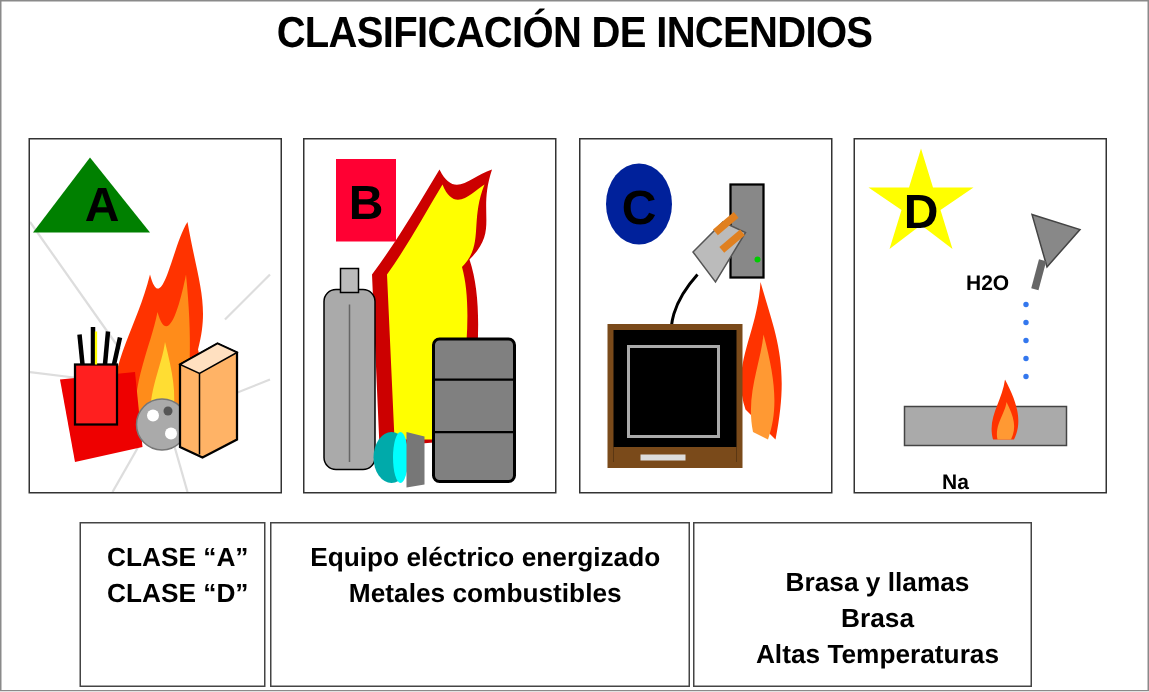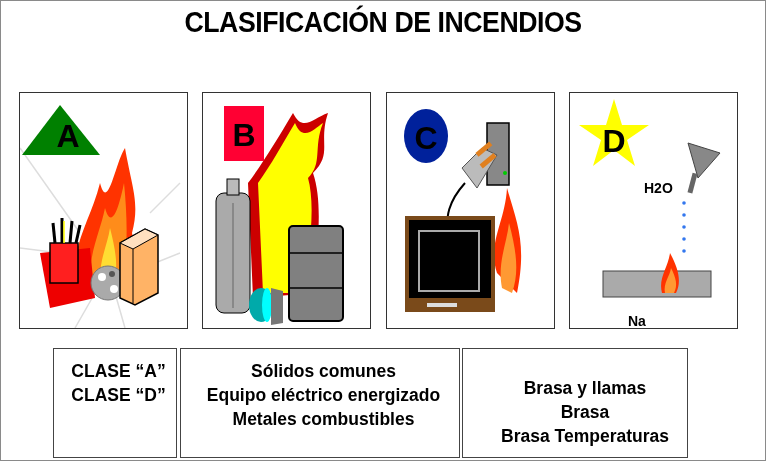--- a/index.html
+++ b/index.html
@@ -107,21 +107,20 @@
     <path d="M95,200 C93,190 100,183 101,175 C106,185 108,192 104,200 Z" fill="#ff9933"></path>
     <text x="58" y="233" font-family="Liberation Sans, sans-serif" font-weight="bold" font-size="14" fill="#000">Na</text>
   </svg>
 </div>
 
 <div class="tbl" style="left:53px;width:124px;padding-left:7px;padding-top:10px;box-sizing:border-box;height:110px;">
   <div class="row">CLASE “A”</div>
   <div class="row">CLASE “D”</div>
 </div>
 <div class="tbl" style="left:180px;width:280px;padding-left:7px;padding-top:10px;box-sizing:border-box;height:110px;">
-  <div class="row">Sólidos comunes</div>
   <div class="row">Equipo eléctrico energizado</div>
   <div class="row">Metales combustibles</div>
 </div>
 <div class="tbl" style="left:462px;width:226px;padding-left:20px;padding-top:27px;box-sizing:border-box;height:110px;">
   <div class="row">Brasa y llamas</div>
   <div class="row">Brasa</div>
-  <div class="row">Brasa Temperaturas</div>
+  <div class="row">Altas Temperaturas</div>
 </div>
 
 </body></html>

